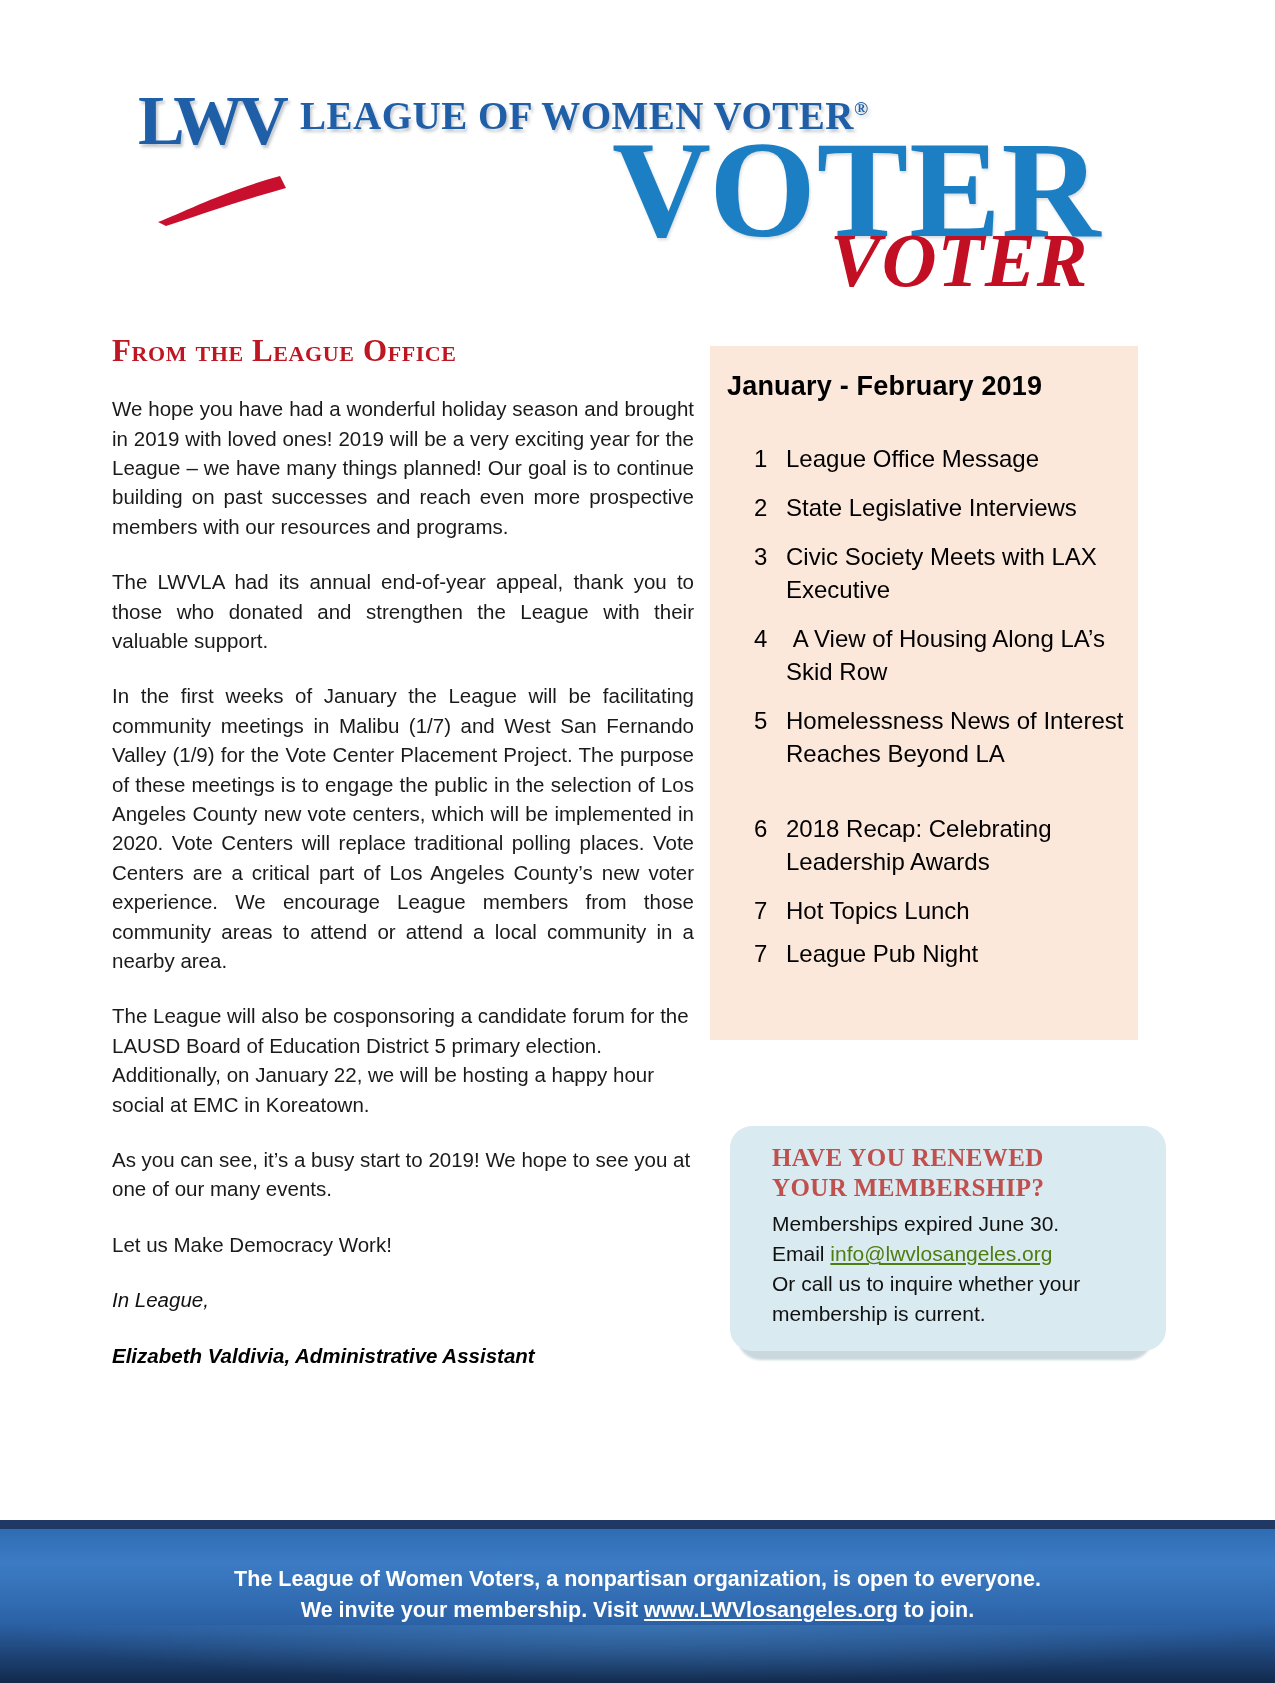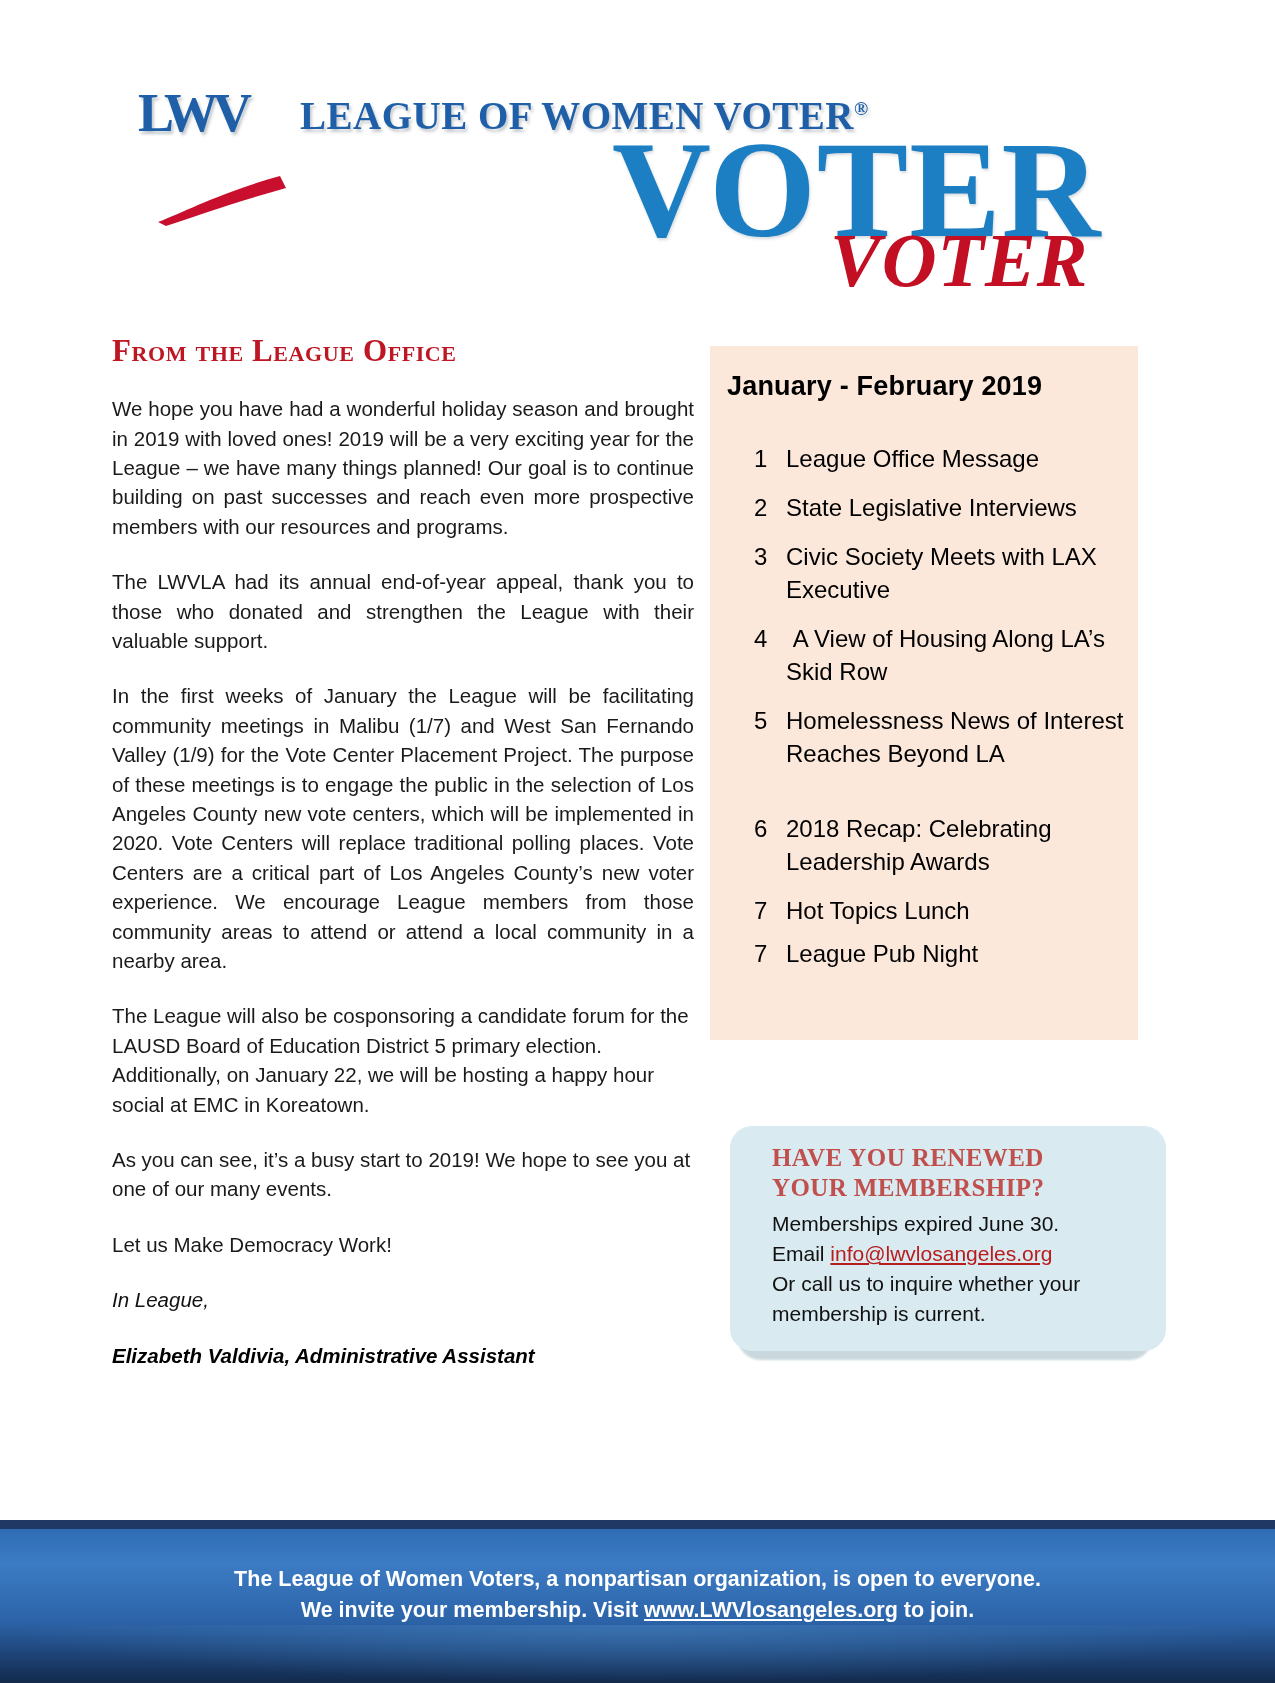--- a/index.html
+++ b/index.html
@@ -26,21 +26,21 @@
   .lwv-mark {
     position: absolute;
     left: 138px;
     top: 86px;
     width: 160px;
     height: 130px;
   }
   .lwv-letters {
     font-family: "Liberation Serif", serif;
     font-weight: bold;
-    font-size: 54px;
+    font-size: 70px;
     letter-spacing: -5px;
     color: #1F5FA8;
     line-height: 1;
     position: absolute;
     left: 0;
     top: 0;
     text-shadow: 2px 3px 3px rgba(120,130,140,0.45);
   }
   .lwv-swoosh {
     position: absolute;
@@ -225,21 +225,21 @@
     position: absolute;
     left: 42px;
     top: 83px;
     right: 8px;
     font-family: "Liberation Sans", sans-serif;
     font-size: 21px;
     line-height: 30px;
     color: #111;
   }
   .mail-link {
-    color: #b91c1c;
+    color: #4d7c0f;
   }
 
   
   #footer {
     position: absolute;
     left: 0;
     bottom: 0;
     width: 1275px;
     height: 163px;
     background: linear-gradient(to bottom, #2E6DB4 0%, #3C7CC4 22%, #2C63A8 60%, #12294C 100%);

